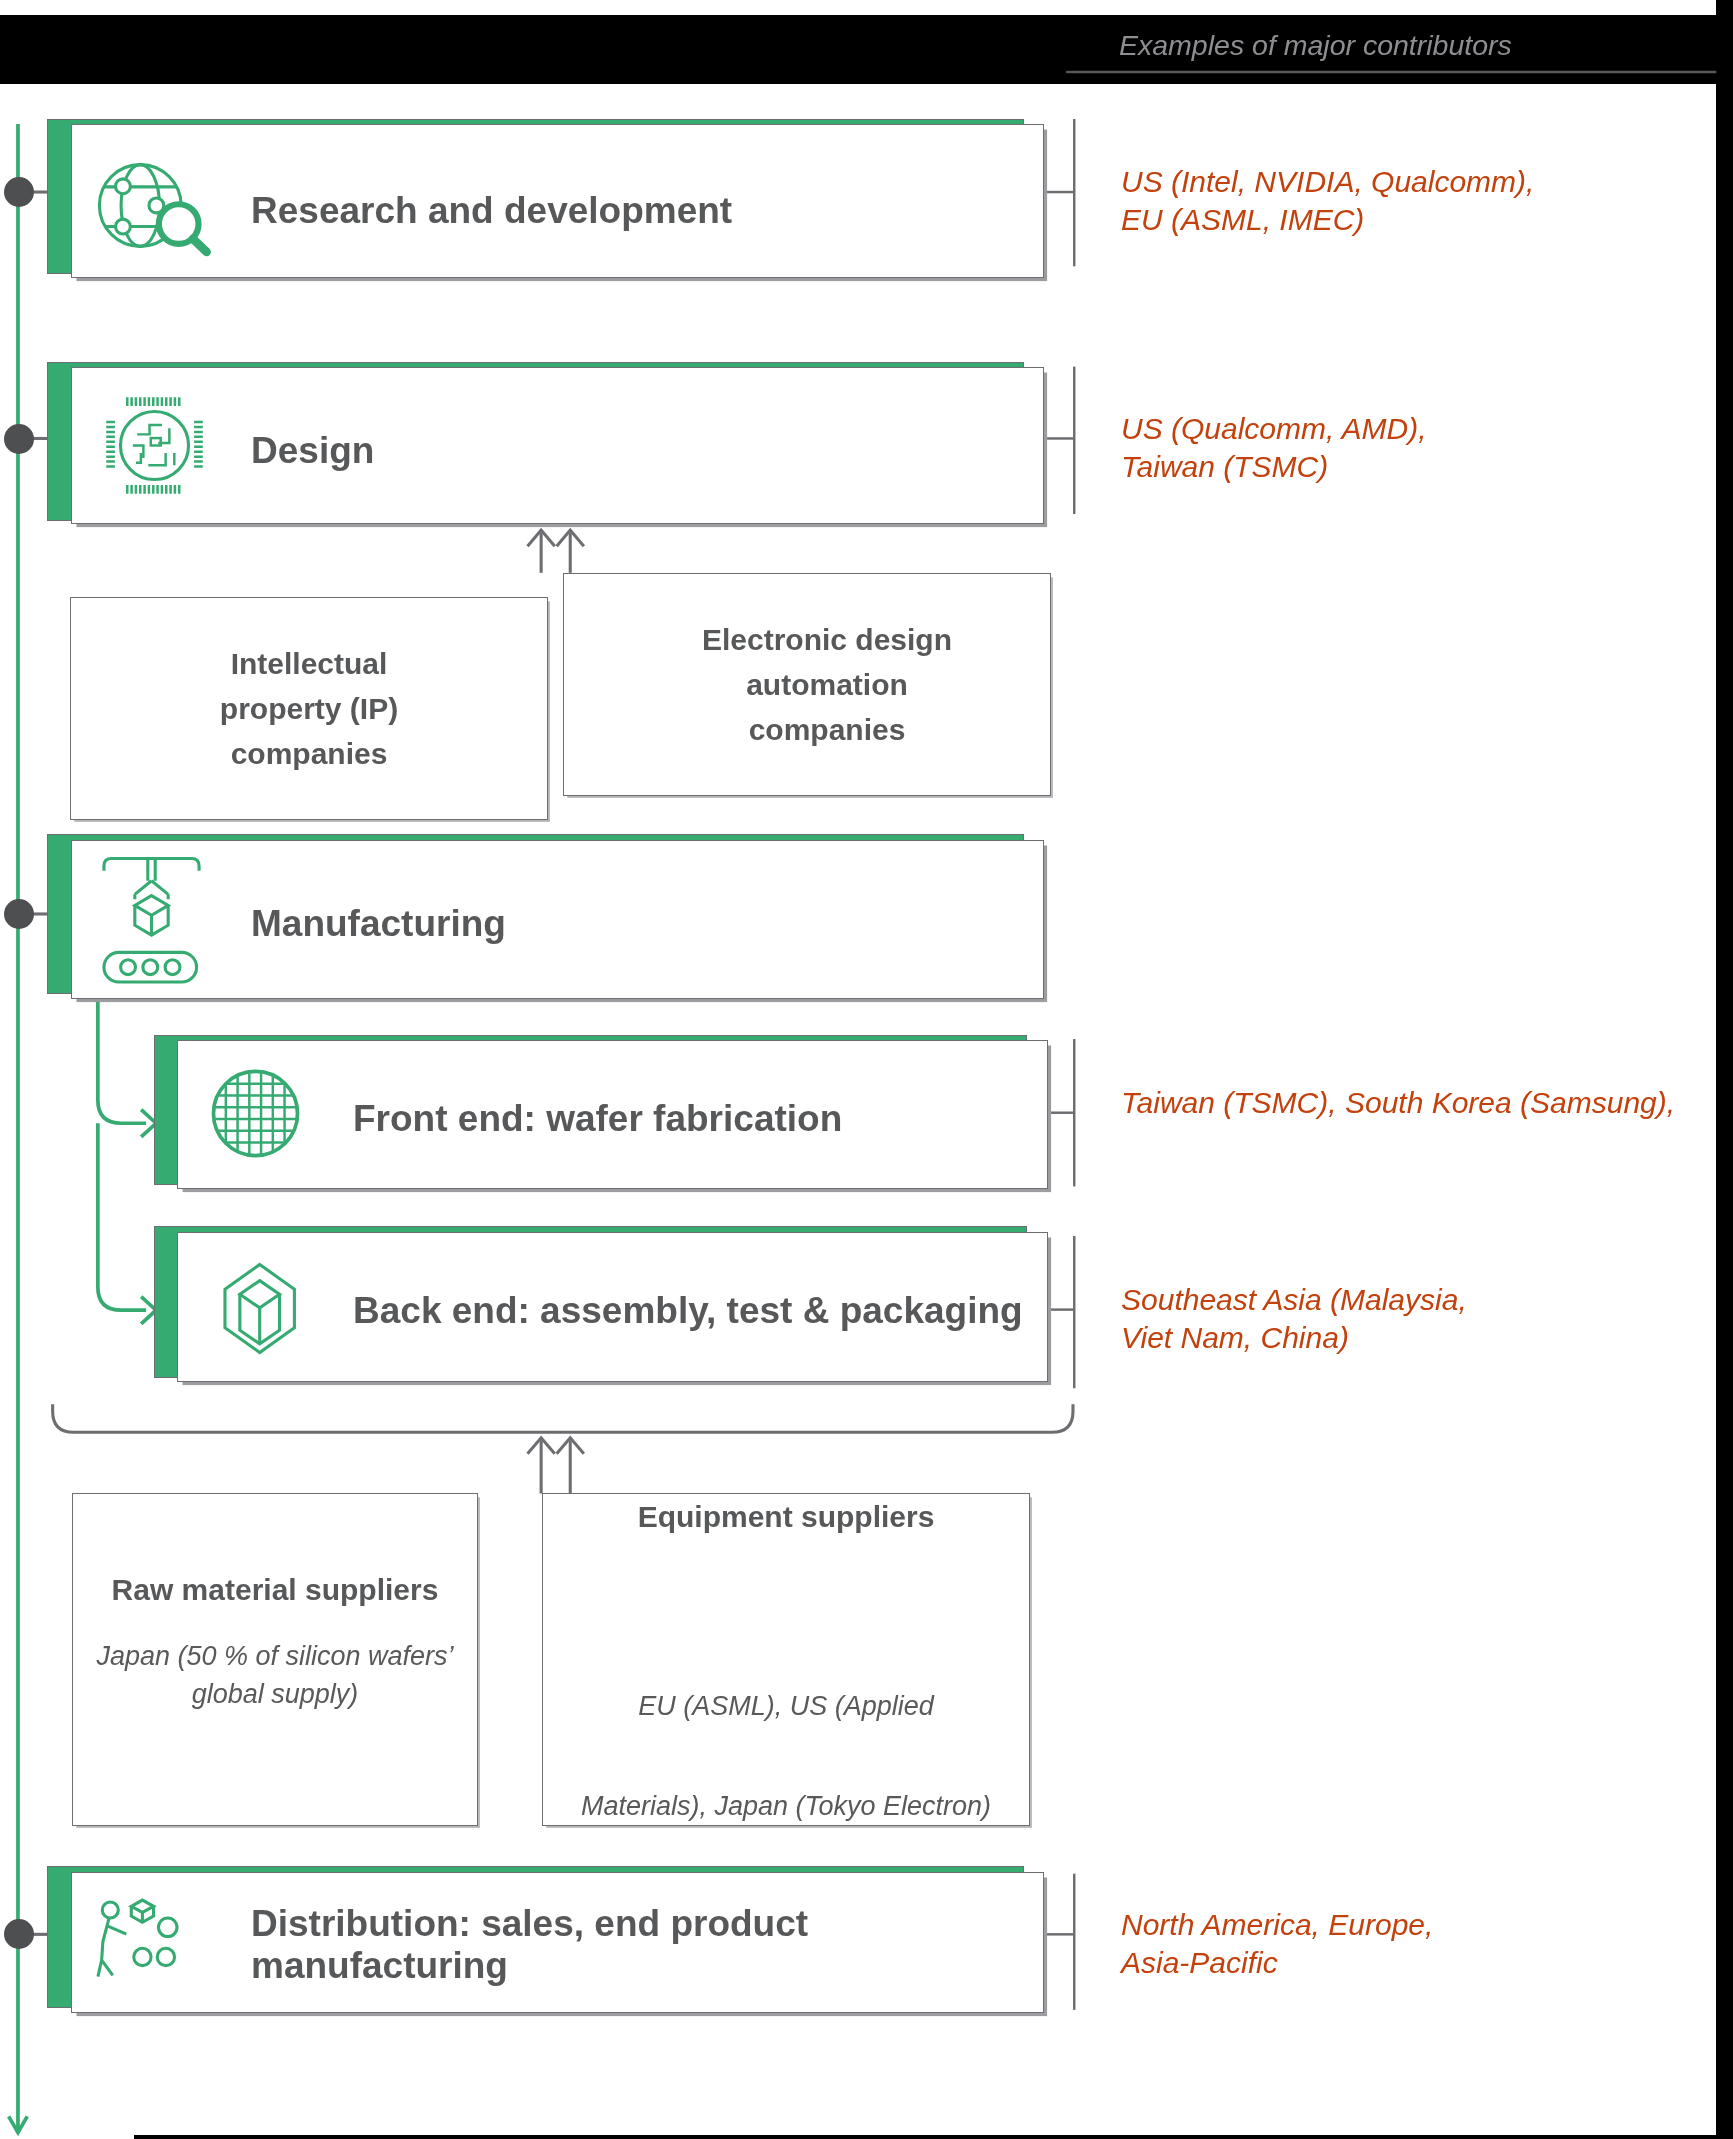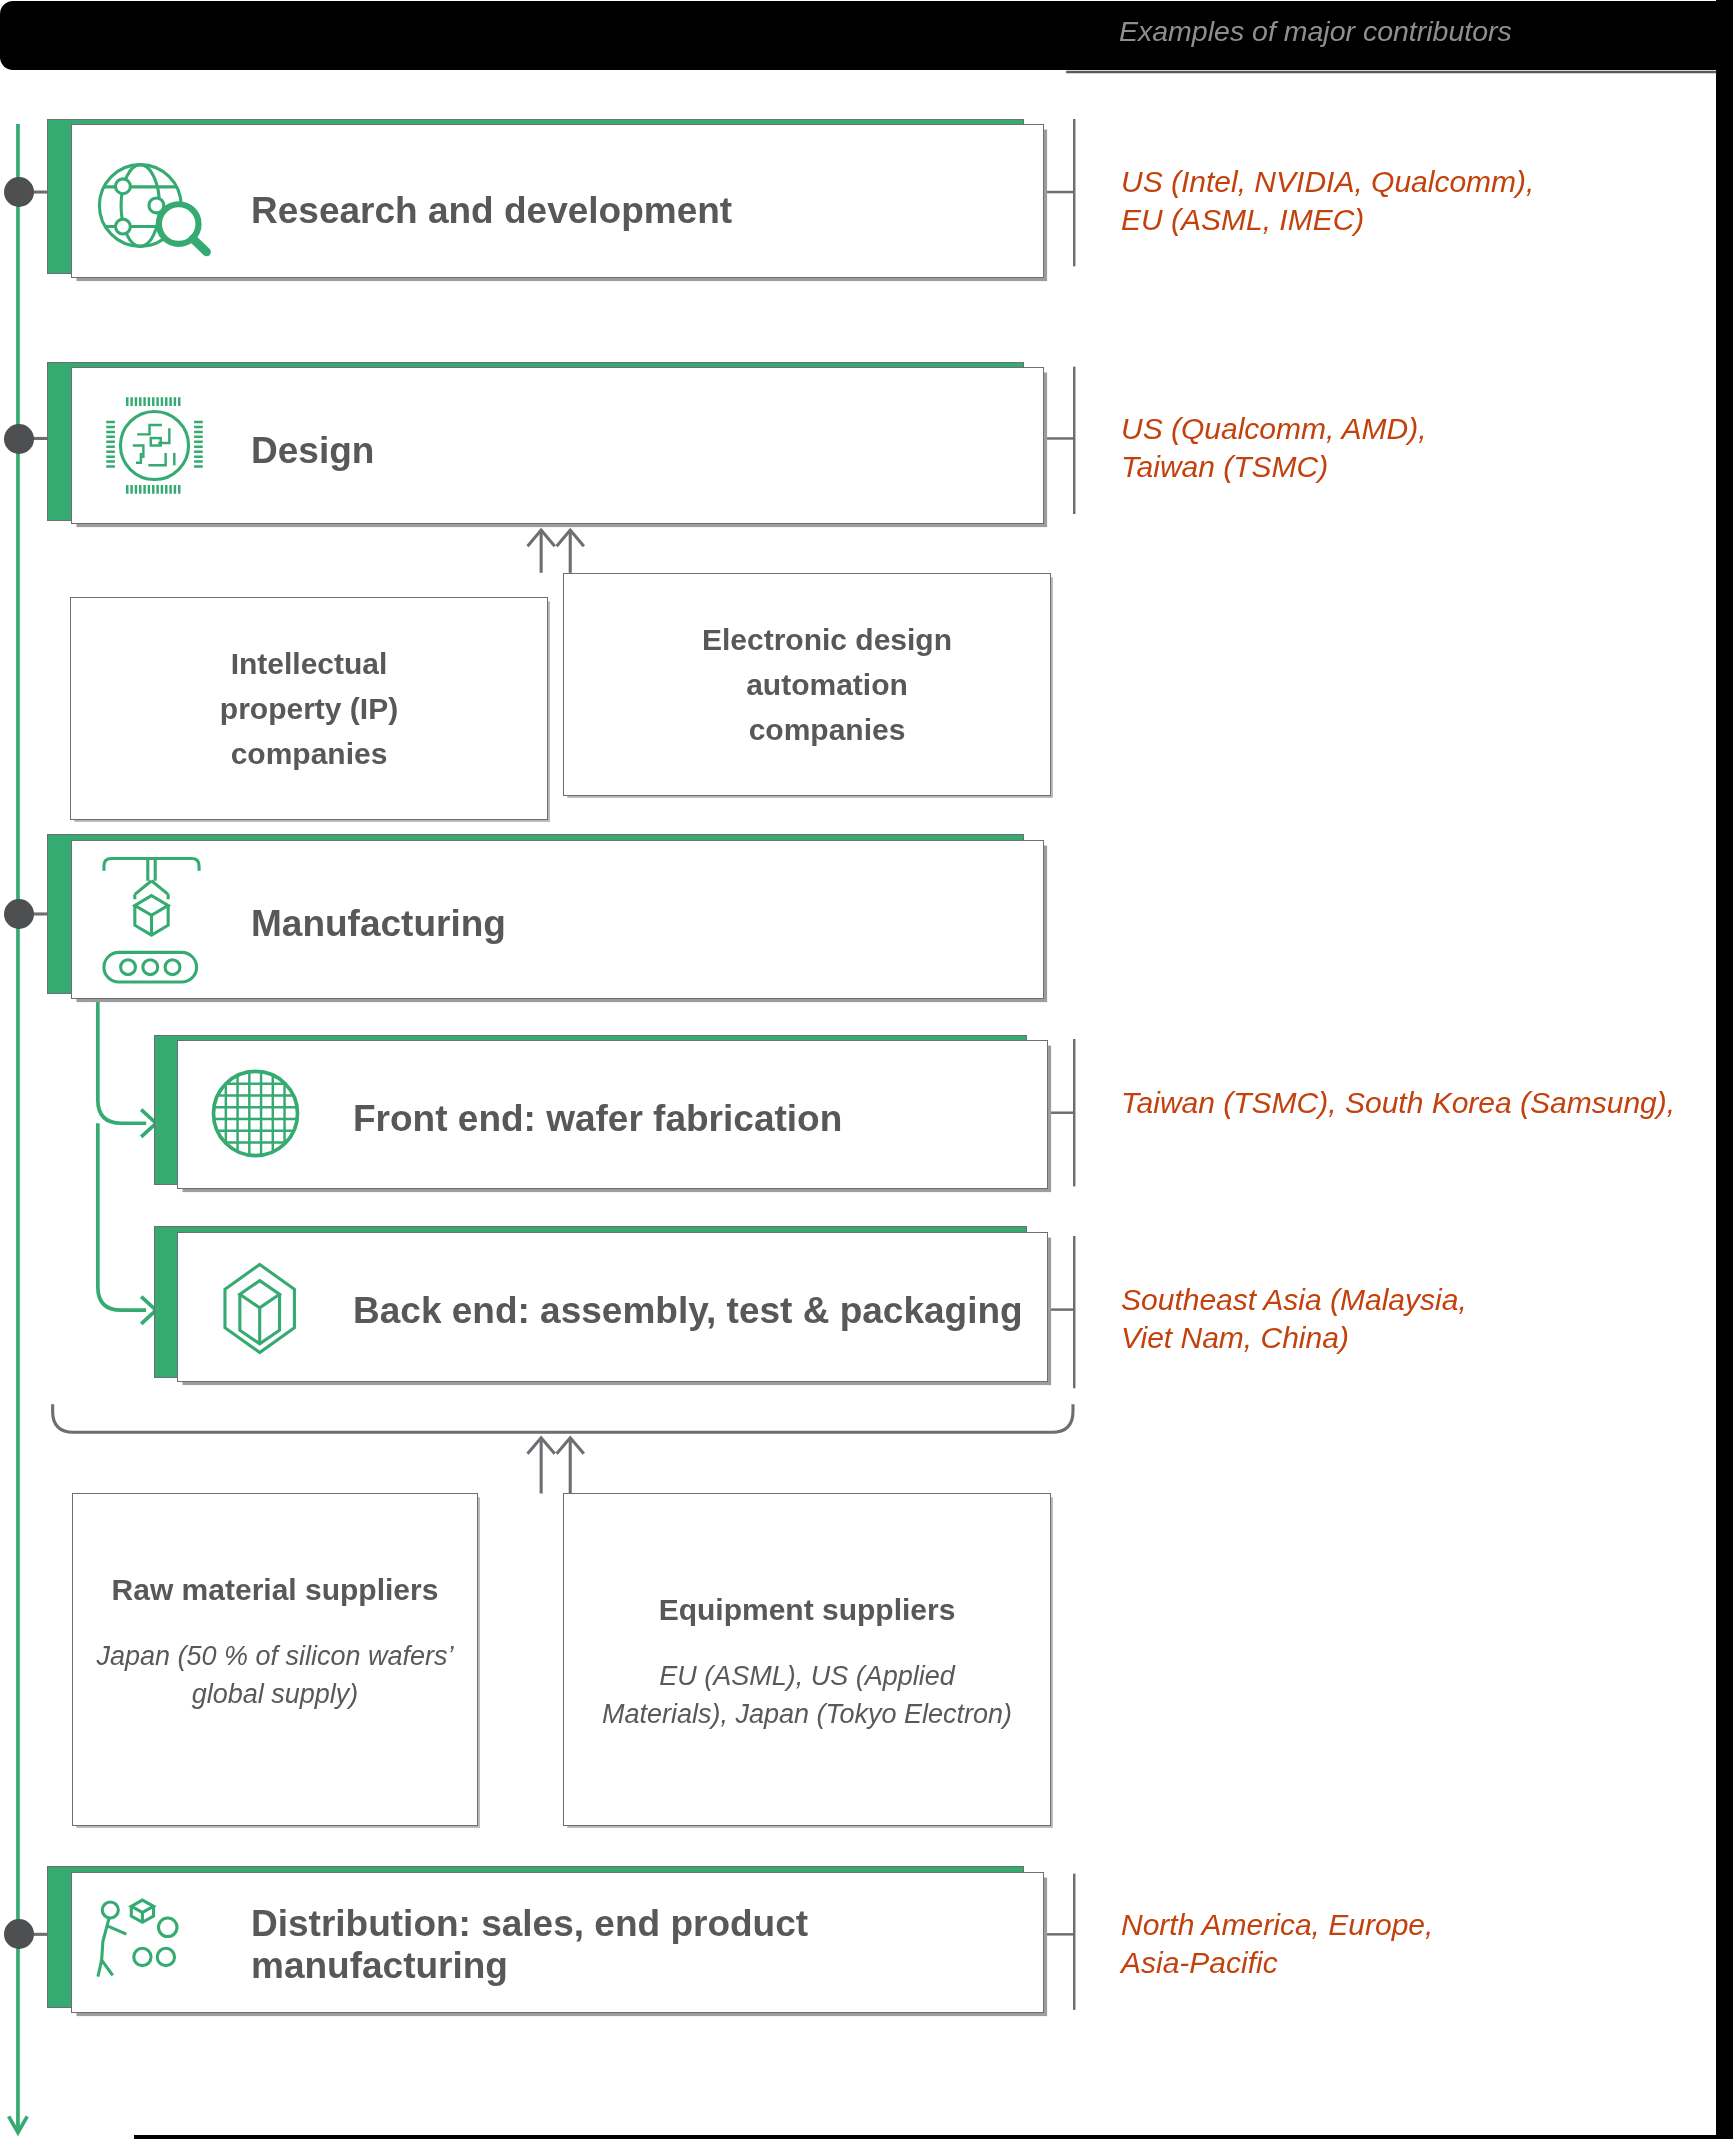--- a/index.html
+++ b/index.html
@@ -22,21 +22,21 @@
   .example{position:absolute;left:1121px;font-style:italic;font-size:30px;line-height:38px;color:#c2410c;white-space:nowrap;}
   .dot{position:absolute;width:30px;height:30px;border-radius:50%;background:#4e4f51;}
   .overlay{position:absolute;left:0;top:0;pointer-events:none;}
   svg{display:block;}
 </style>
 </head>
 <body>
 
 <div class="canvas">
 
-  <div class="abs band" style="left:0;top:1px;width:1733px;height:69px;border-radius:13px;">
+  <div class="abs band" style="left:0;top:15px;width:1733px;height:69px;">
     <div class="hdr-title abs" style="left:1119px;top:13.6px;">Examples of major contributors</div>
   </div>
 
   <div class="abs band" style="left:1716px;top:0;width:16.7px;height:2140px;"></div>
   <div class="abs band" style="left:134px;top:2135px;width:1599px;height:5px;"></div>
 
   <svg class="overlay" width="1733" height="2140" viewBox="0 0 2799 3456">
 
     <line x1="1722" y1="116" x2="2772" y2="116" stroke="#58595b" stroke-width="4"></line>
 
@@ -215,21 +215,21 @@
       <div>Viet Nam, China)</div>
     </div>
   </div>
 
   <div class="plainbox" style="left:72px;top:1493px;width:406px;height:333px;justify-content:flex-start;padding-top:73px;">
     <div class="plain-title">Raw material suppliers</div>
     <div style="height:25px;"></div>
     <div class="plain-detail">Japan (50 % of silicon wafers’</div>
     <div class="plain-detail">global supply)</div>
   </div>
-  <div class="plainbox" style="left:563px;top:1493px;width:488px;height:333px;justify-content:center;">
+  <div class="plainbox" style="left:542px;top:1493px;width:488px;height:333px;justify-content:space-between;">
     <div class="plain-title">Equipment suppliers</div>
     <div style="height:25px;"></div>
     <div class="plain-detail">EU (ASML), US (Applied</div>
     <div class="plain-detail">Materials), Japan (Tokyo Electron)</div>
   </div>
 
   <div>
     <div class="accent" style="left:47px;top:1866px;width:977px;height:142px;"></div>
     <div class="stagebox" style="left:71px;top:1872px;width:973px;height:141px;"></div>
     <svg class="abs" style="left:93px;top:1895px;" width="105" height="93" viewBox="0 0 170 150">

